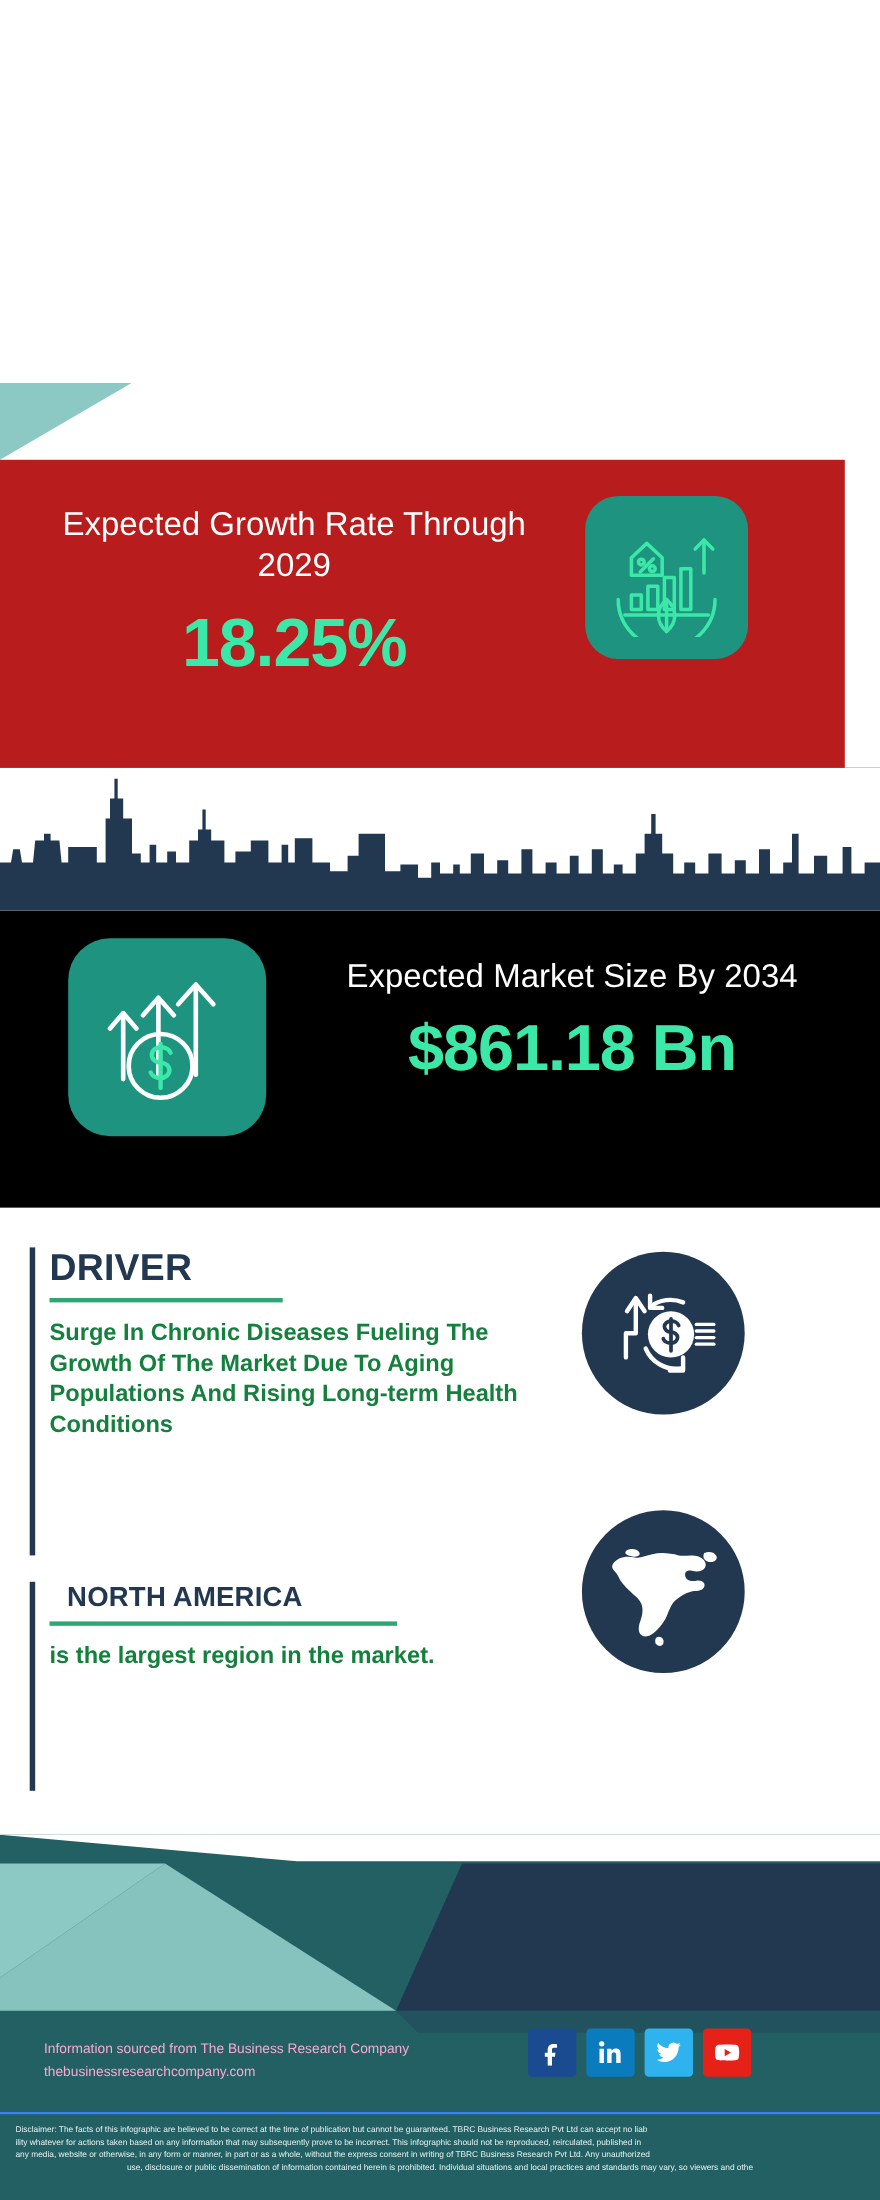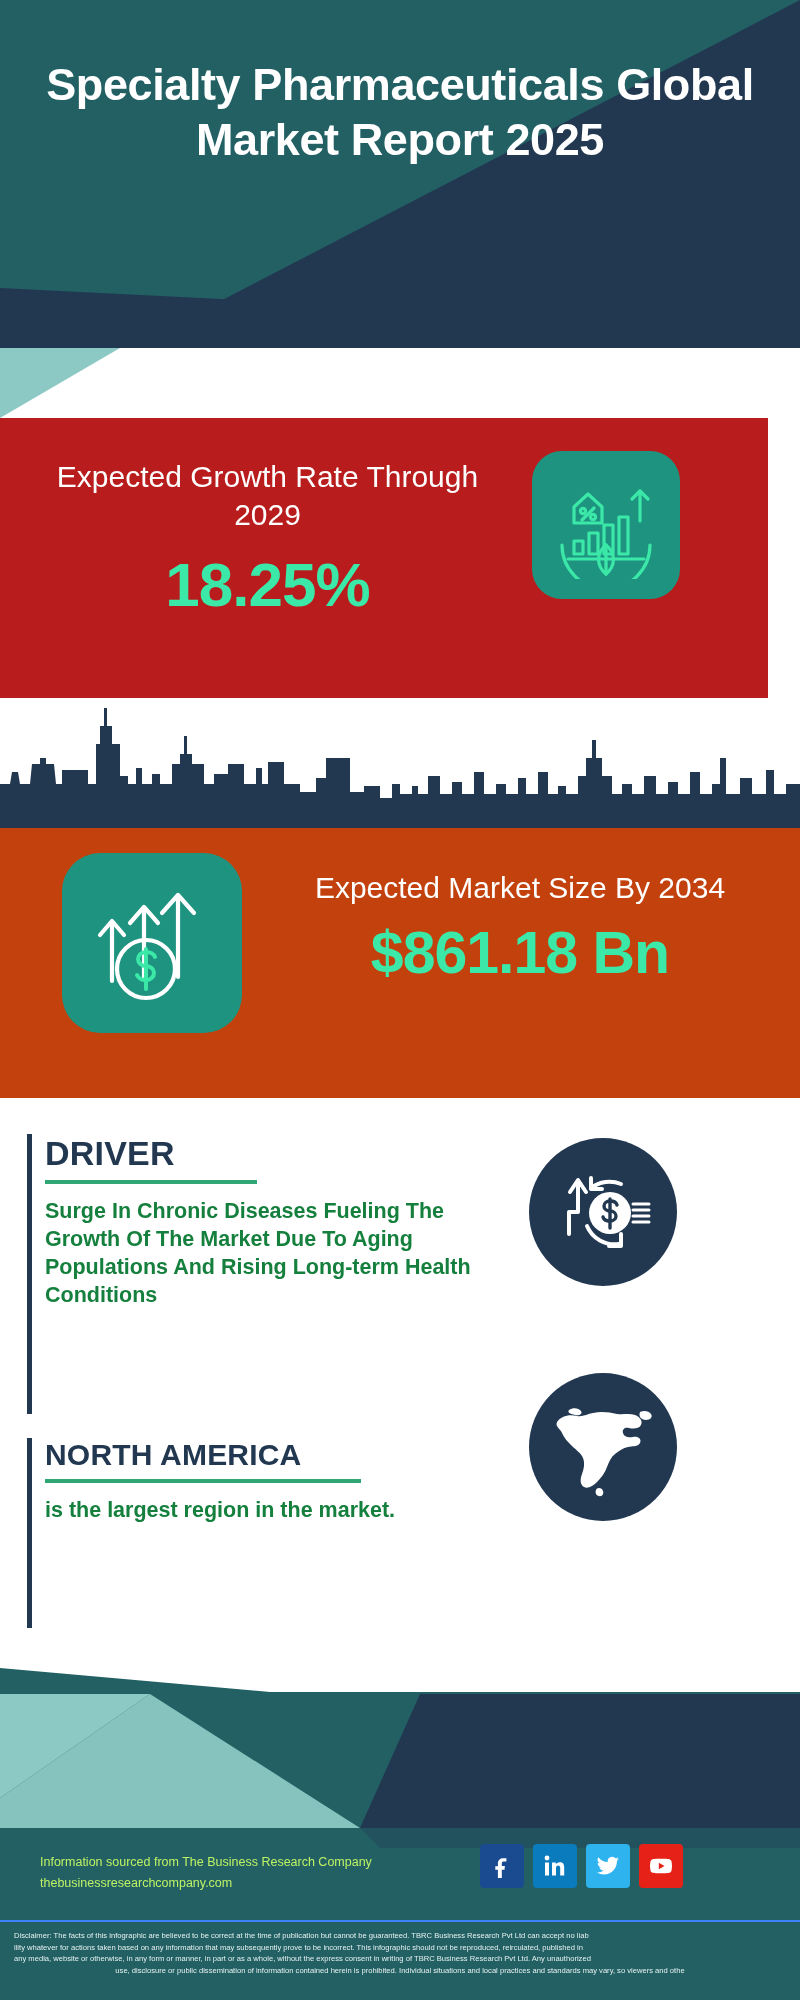--- a/index.html
+++ b/index.html
@@ -50,21 +50,21 @@
   }
   .growth-icon-box {
     position:absolute; left:532px; top:33px; width:148px; height:148px;
     background:#1E9480; border-radius:30px;
     display:flex; align-items:center; justify-content:center;
   }
 
   
   .skyline-wrap {
     position:absolute; left:0; top:698px; width:800px; height:400px;
-    background:#c2410c; overflow:hidden;
+    background:#000000; overflow:hidden;
   }
   .skyline-svg { position:absolute; left:0; top:0; width:800px; height:130px; display:block; }
   .market {
     position:absolute; left:0; top:0; width:800px; height:400px;
   }
   .market-icon-box {
     position:absolute; left:62px; top:155px; width:180px; height:180px;
     background:#1E9480; border-radius:38px;
     display:flex; align-items:center; justify-content:center;
   }
@@ -91,42 +91,42 @@
   .card-body {
     color:#15803d; font-weight:bold; line-height:1.31; margin-top:13px;
   }
 
   #driver-card { left:27px; top:36px; width:450px; height:280px; }
   #driver-card .card-title { font-size:34px; }
   #driver-card .card-rule { width:212px; }
   #driver-card .card-body { font-size:21.5px; }
 
   #region-card { left:27px; top:340px; width:450px; height:190px; }
-  #region-card .card-title { font-size:30px; }
+  #region-card .card-title { font-size:25px;margin-left:16px; }
   #region-card .card-rule { width:316px; }
   #region-card .card-body { font-size:21.5px; font-weight:bold; }
 
   .circle-icon {
     position:absolute; border-radius:50%; background:#223850;
     display:flex; align-items:center; justify-content:center;
   }
   #driver-icon { left:529px; top:40px; width:148px; height:148px; }
   #region-icon { left:529px; top:275px; width:148px; height:148px; }
 
   
   .footer {
     position:absolute; left:0; top:1668px; width:800px; height:332px;
     background:#226064; overflow:hidden;
   }
   .footer-shapes { position:absolute; left:0; top:0; width:800px; height:332px; }
   .footer-credit {
     position:absolute; left:40px; top:184px; width:430px; z-index:5;
   }
   .footer-credit div {
-    color:#bef264; font-size:12.5px; line-height:1.65;
+    color:#f9a8d4; font-size:12.5px; line-height:1.65;
   }
   .social {
     position:absolute; left:480px; top:176px; z-index:5;
     display:flex; gap:9px;
   }
   .social-btn {
     width:44px; height:44px; border-radius:4px;
     display:flex; align-items:center; justify-content:center;
     color:#fff;
   }
@@ -147,29 +147,20 @@
   .disclaimer p {
     color:#e6f1f0; font-size:7.6px; line-height:1.52; text-align:justify;
   }
   .disclaimer p:last-child { text-align:center; }
 </style>
 </head>
 <body>
 
 <div class="page">
 
-  <div class="header">
-    <svg class="header-diag" viewBox="0 0 800 348" preserveAspectRatio="none">
-      <polygon points="800,0 800,348 130,348" fill="#223850"></polygon>
-    </svg>
-    <svg class="header-bottom-tri" viewBox="0 0 800 60" preserveAspectRatio="none">
-      <polygon points="0,0 0,60 800,60 800,40" fill="#223850"></polygon>
-    </svg>
-    <div class="header-title">Specialty Pharmaceuticals Global Market Report 2025</div>
-  </div>
 
   <div class="gap1">
     <svg viewBox="0 0 800 70" preserveAspectRatio="none" style="width:800px;height:70px;display:block">
       <polygon points="0,0 0,70 120,0" fill="#8CC8C4"></polygon>
     </svg>
   </div>
 
   <div class="growth">
     <div class="growth-text">
       <div class="growth-label">Expected Growth Rate Through 2029</div>

